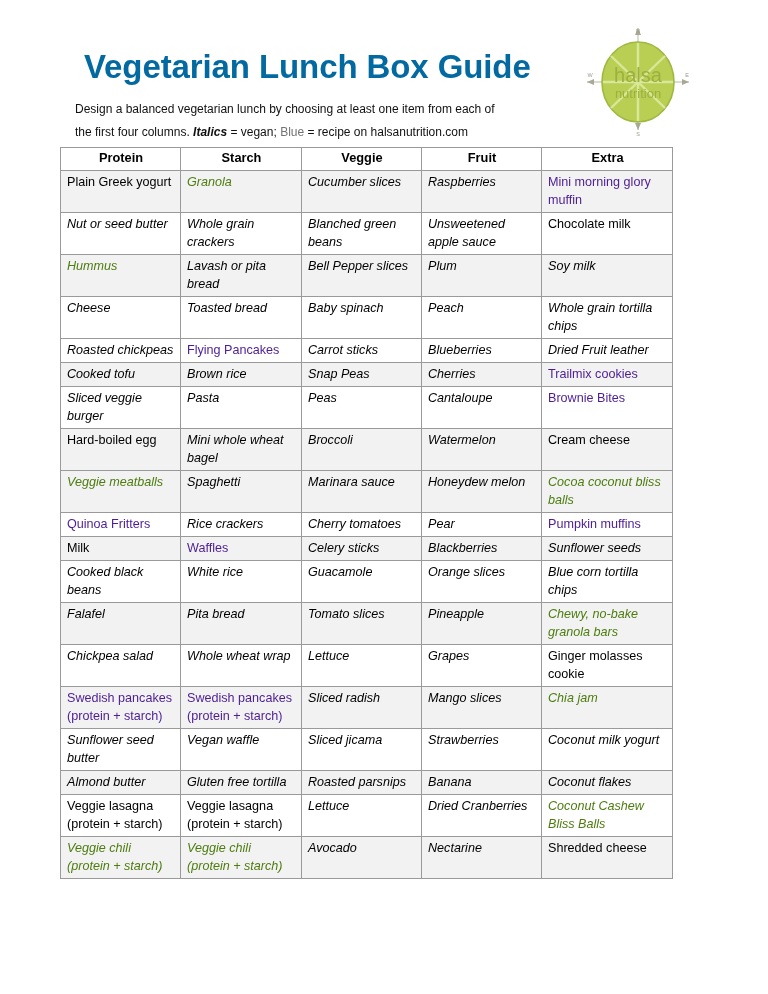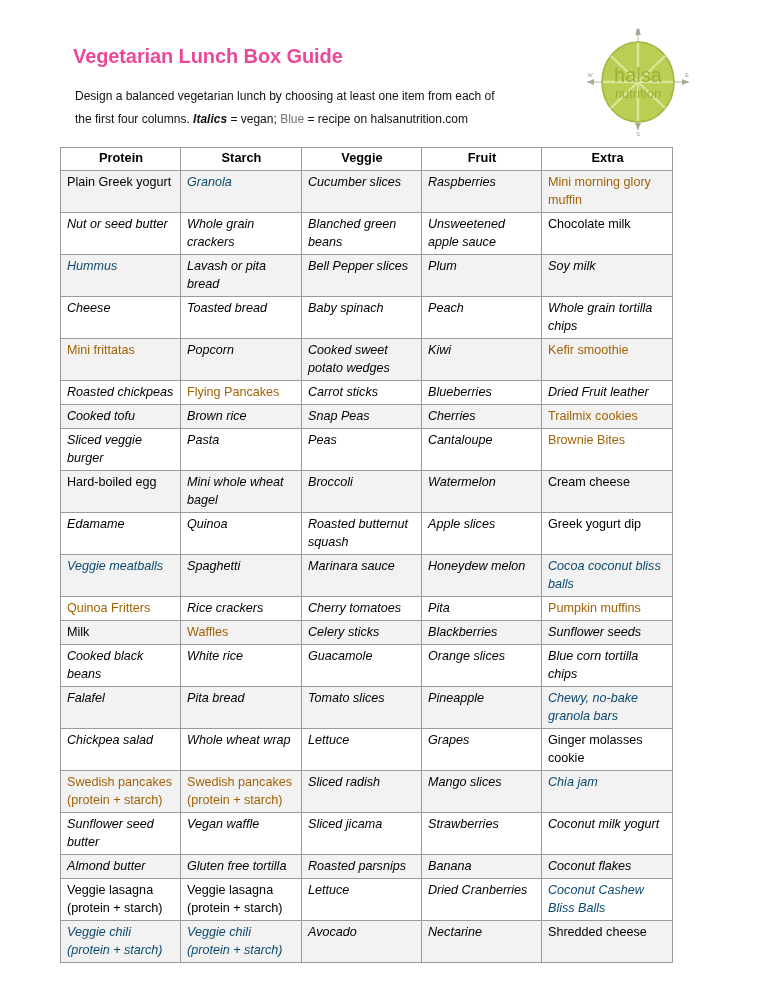--- a/index.html
+++ b/index.html
@@ -26,26 +26,26 @@
 
   
   .header {
     position: absolute;
     left: 68px;
     top: 36px;
     right: 68px;
     height: 100px;
   }
   .page-title {
-    font-size: 20px;
+    font-size: 33px;
     font-weight: bold;
-    color: #ec4899;
+    color: #0369a1;
     letter-spacing: -0.1px;
     line-height: 30px;
-    margin: 5px;
+    margin: 16px;
     padding: 0;
   }
   .subtitle {
     margin: 7px;
     padding: 0;
     font-size: 12px;
     line-height: 23px;
     color: #111111;
     width: 500px;
     margin-top: 14px;
@@ -98,22 +98,22 @@
     background: #ffffff;
     font-size: 12.8px;
     height: 19px;
     padding-top: 1px;
     padding-bottom: 2px;
   }
   tbody tr.shaded td { background: #f2f2f2; }
   tbody tr.plain  td { background: #ffffff; }
 
   .cell.v  { font-style: italic; }            
-  .cell.b  { color: #a16207; }                
-  .cell.vb { font-style: italic; color: #0c4a6e; }
+  .cell.b  { color: #4c1d95; }                
+  .cell.vb { font-style: italic; color: #4d7c0f; }
 
   .cell { display: block; }
 
   
 </style>
 </head>
 <body>
 
 <div class="page">
 
@@ -241,37 +241,20 @@
           <td>
             <span class="cell v">Baby spinach</span>
           </td>
           <td>
             <span class="cell v">Peach</span>
           </td>
           <td>
             <span class="cell v">Whole grain tortilla chips</span>
           </td>
         </tr>
-        <tr class="shaded">
-          <td>
-            <span class="cell b">Mini frittatas</span>
-          </td>
-          <td>
-            <span class="cell v">Popcorn</span>
-          </td>
-          <td>
-            <span class="cell v">Cooked sweet potato wedges</span>
-          </td>
-          <td>
-            <span class="cell v">Kiwi</span>
-          </td>
-          <td>
-            <span class="cell b">Kefir smoothie</span>
-          </td>
-        </tr>
         <tr class="plain">
           <td>
             <span class="cell v">Roasted chickpeas</span>
           </td>
           <td>
             <span class="cell b">Flying Pancakes</span>
           </td>
           <td>
             <span class="cell v">Carrot sticks</span>
           </td>
@@ -326,37 +309,20 @@
           <td>
             <span class="cell v">Broccoli</span>
           </td>
           <td>
             <span class="cell v">Watermelon</span>
           </td>
           <td>
             <span class="cell">Cream cheese</span>
           </td>
         </tr>
-        <tr class="plain">
-          <td>
-            <span class="cell v">Edamame</span>
-          </td>
-          <td>
-            <span class="cell v">Quinoa</span>
-          </td>
-          <td>
-            <span class="cell v">Roasted butternut squash</span>
-          </td>
-          <td>
-            <span class="cell v">Apple slices</span>
-          </td>
-          <td>
-            <span class="cell">Greek yogurt dip</span>
-          </td>
-        </tr>
         <tr class="shaded">
           <td>
             <span class="cell vb">Veggie meatballs</span>
           </td>
           <td>
             <span class="cell v">Spaghetti</span>
           </td>
           <td>
             <span class="cell v">Marinara sauce</span>
           </td>
@@ -371,21 +337,21 @@
           <td>
             <span class="cell b">Quinoa Fritters</span>
           </td>
           <td>
             <span class="cell v">Rice crackers</span>
           </td>
           <td>
             <span class="cell v">Cherry tomatoes</span>
           </td>
           <td>
-            <span class="cell v">Pita</span>
+            <span class="cell v">Pear</span>
           </td>
           <td>
             <span class="cell b">Pumpkin muffins</span>
           </td>
         </tr>
         <tr class="shaded">
           <td>
             <span class="cell">Milk</span>
           </td>
           <td>

